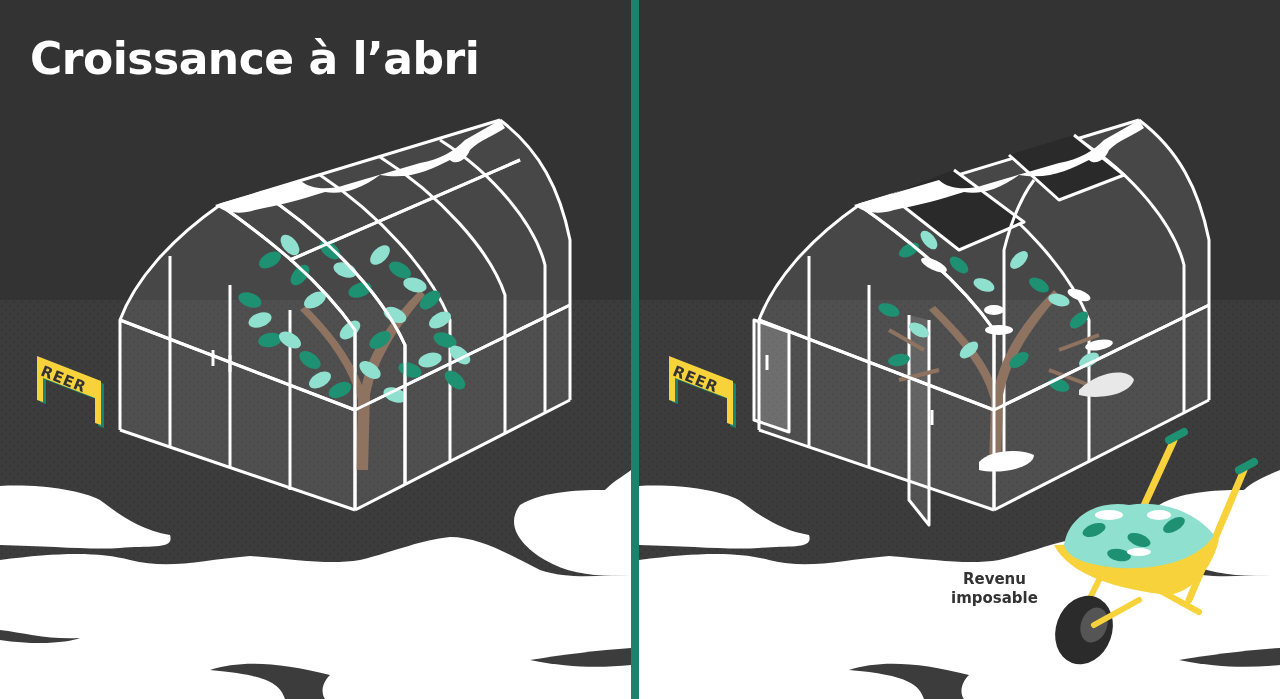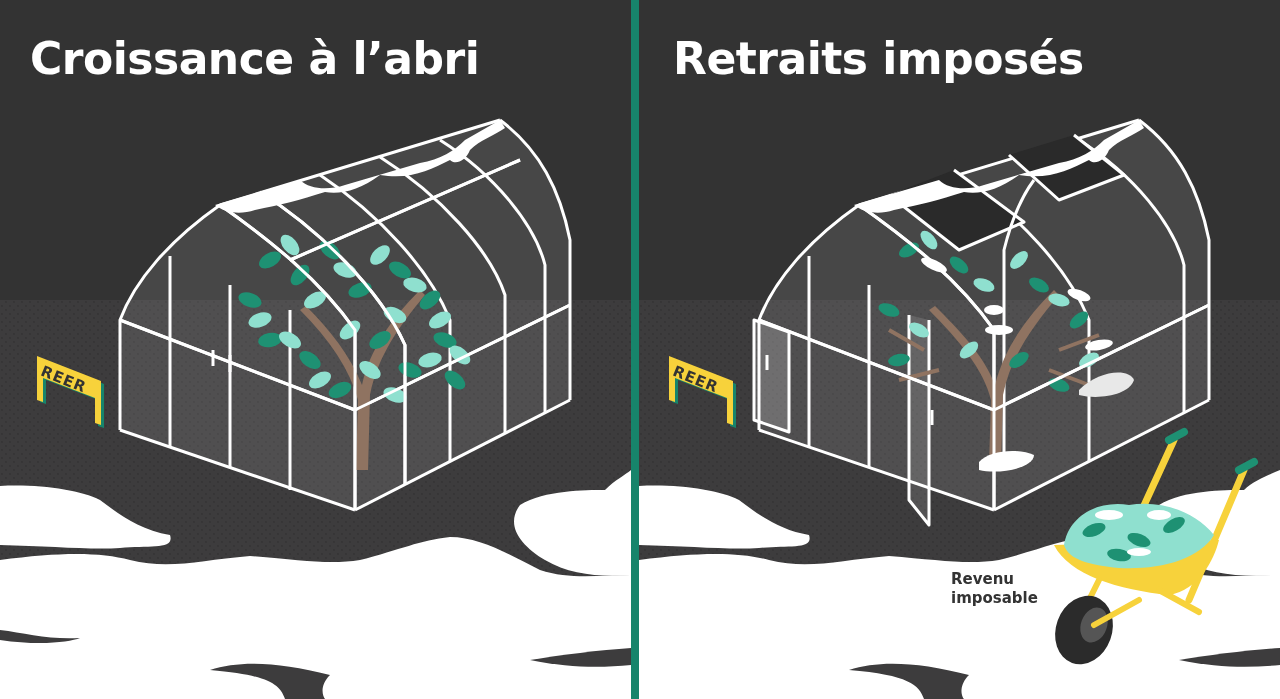--- a/index.html
+++ b/index.html
@@ -6,21 +6,21 @@
   body { width:1280px; height:699px; overflow:hidden; background:#333333; font-family:"DejaVu Sans", sans-serif; }
   .stage { position:relative; width:1280px; height:545px; }
   .panel { position:absolute; top:0; height:699px; overflow:hidden; }
   .panel.left { left:0; width:631px; }
   .panel.right { left:639px; width:641px; }
   .divider { position:absolute; left:631px; top:0; width:8px; height:699px; background:#17846b; }
   .panel svg { position:absolute; left:0; top:0; }
   .title { position:absolute; color:#ffffff; font-weight:bold; font-size:44px; line-height:58px; letter-spacing:-0.5px; margin:0; }
   .left .title { left:30px; top:30px; }
   .right .title { left:34px; top:30px; }
-  .caption { position:absolute; left:312px; top:570px; color:#333333; font-weight:bold; font-size:15px; line-height:19px; text-align:left; }
+  .caption { position:absolute; left:312px; top:570px; color:#333333; font-weight:bold; font-size:15px; line-height:19px; text-align:center; }
   .caption span { display:block; }
 </style>
 </head>
 <body>
 
 <div class="stage">
 
   <div class="panel left">
     <svg width="631" height="699" viewBox="0 0 631 699">
       <defs>
@@ -236,20 +236,19 @@
           <ellipse cx="500" cy="552" rx="12" ry="4" fill="#fff"></ellipse>
         </g>
         <g>
           <ellipse cx="445" cy="630" rx="28" ry="35" fill="#2b2b2b" transform="rotate(20 445 630)"></ellipse>
           <ellipse cx="455" cy="625" rx="13" ry="18" fill="#555" transform="rotate(20 455 625)"></ellipse>
           <path d="M455,625 L500,600" stroke="#f7d23b" stroke-width="6" stroke-linecap="round"></path>
         </g>
       </g>
     </svg>
 
-    <h1 class="title">Retraits imposés</h1>
     <div style="position:absolute;left:38px;top:362px;transform:rotate(22deg);transform-origin:left top;font-weight:bold;font-size:15px;color:#333;letter-spacing:1px;">REER</div>
     <div class="caption">
       <span>Revenu</span>
       <span>imposable</span>
     </div>
   </div>
 </div>
 
 </body></html>

